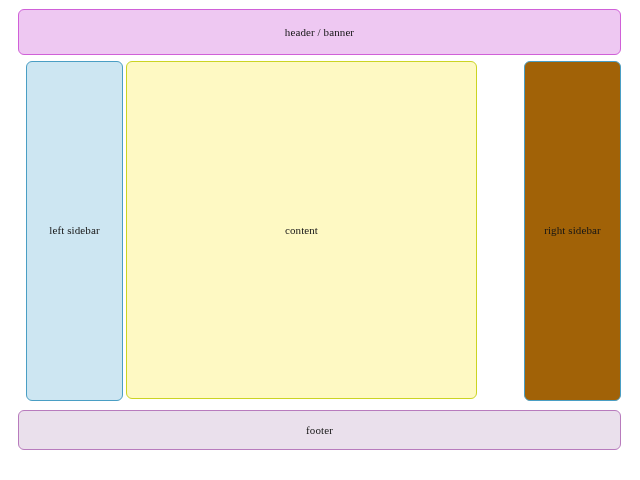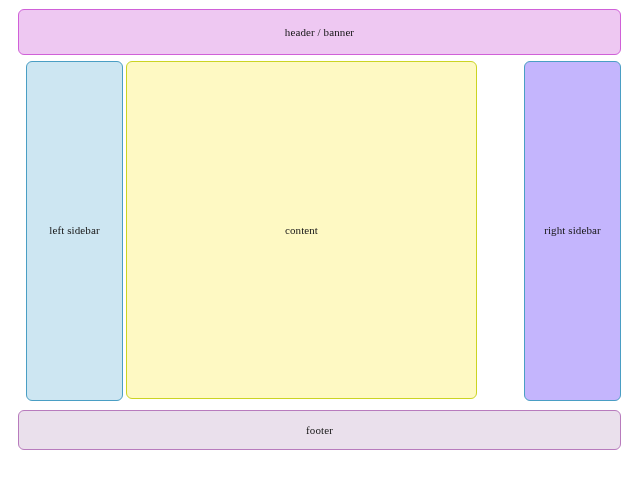--- a/index.html
+++ b/index.html
@@ -75,21 +75,21 @@
     height: 338px;
     background: #fef9c3;
     border-color: #cbd424;
   }
 
   #right-sidebar-region {
     left: 524px;
     top: 61px;
     width: 97px;
     height: 340px;
-    background: #c4b5fd;
+    background: #a16207;
     border-color: #4a9ec4;
   }
 
   
   #left-sidebar-region .region-label,
   #right-sidebar-region .region-label,
   #content-region .region-label {
     position: absolute;
     top: 162px;
     left: 0;

